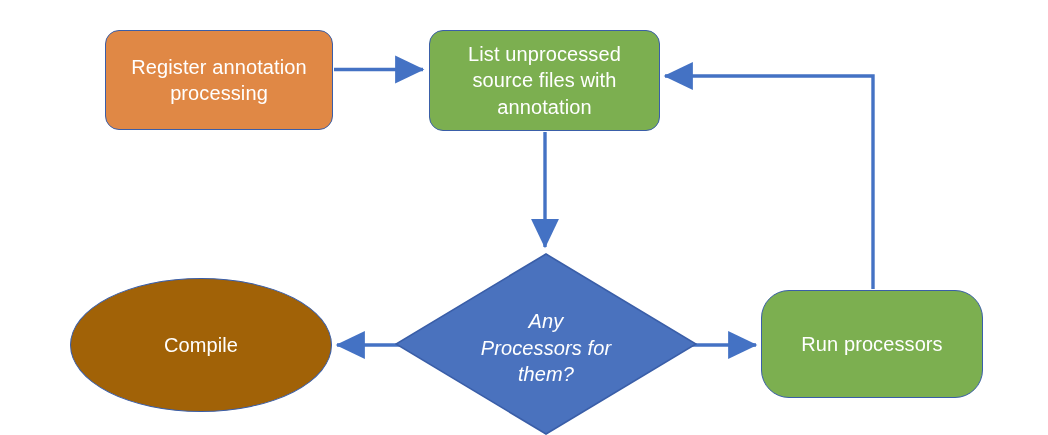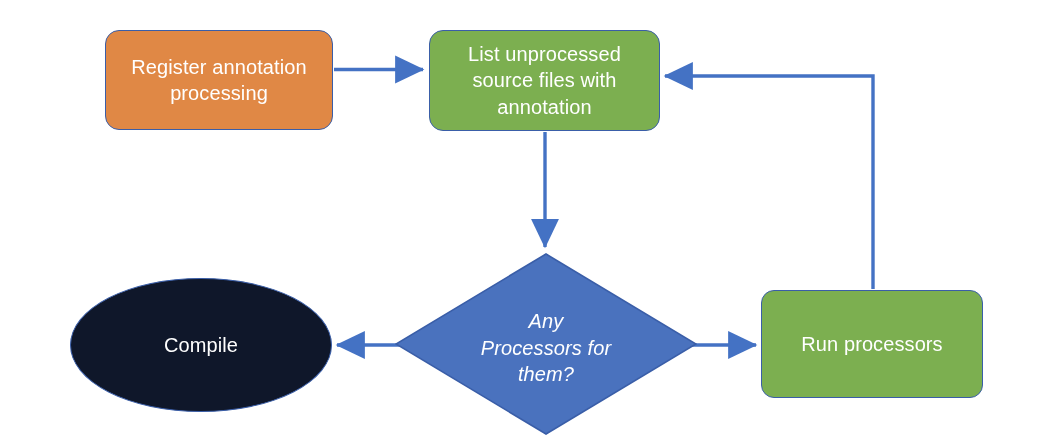--- a/index.html
+++ b/index.html
@@ -70,30 +70,30 @@
   }
 
   
   #node-run-processors {
     left: 761px;
     top: 290px;
     width: 222px;
     height: 108px;
     background: #7CAF50;
     border: 1.6px solid #3A5EA8;
-    border-radius: 13px;
+    border-radius: 28px;
   }
 
   
   #node-compile {
     left: 70px;
     top: 278px;
     width: 262px;
     height: 134px;
-    background: #0f172a;
+    background: #a16207;
     border: 1.4px solid #3A5EA8;
     border-radius: 50%;
   }
 
   
   #node-decision {
     left: 395px;
     top: 253px;
     width: 302px;
     height: 182px;

